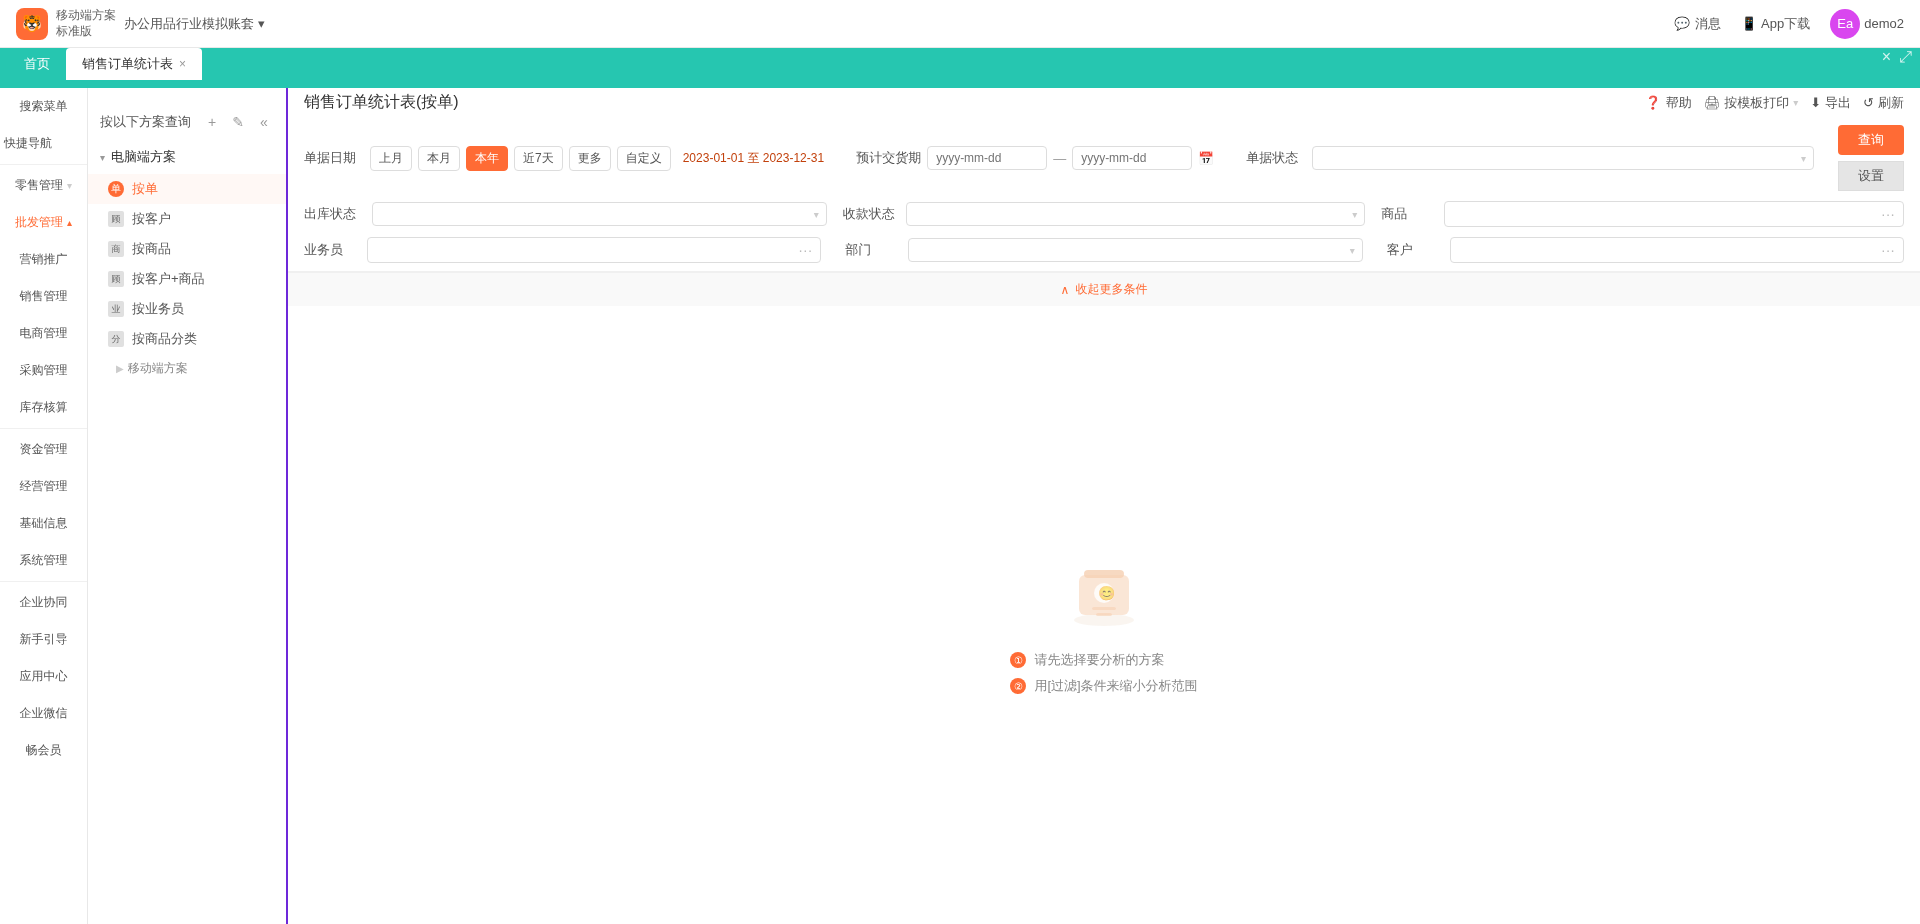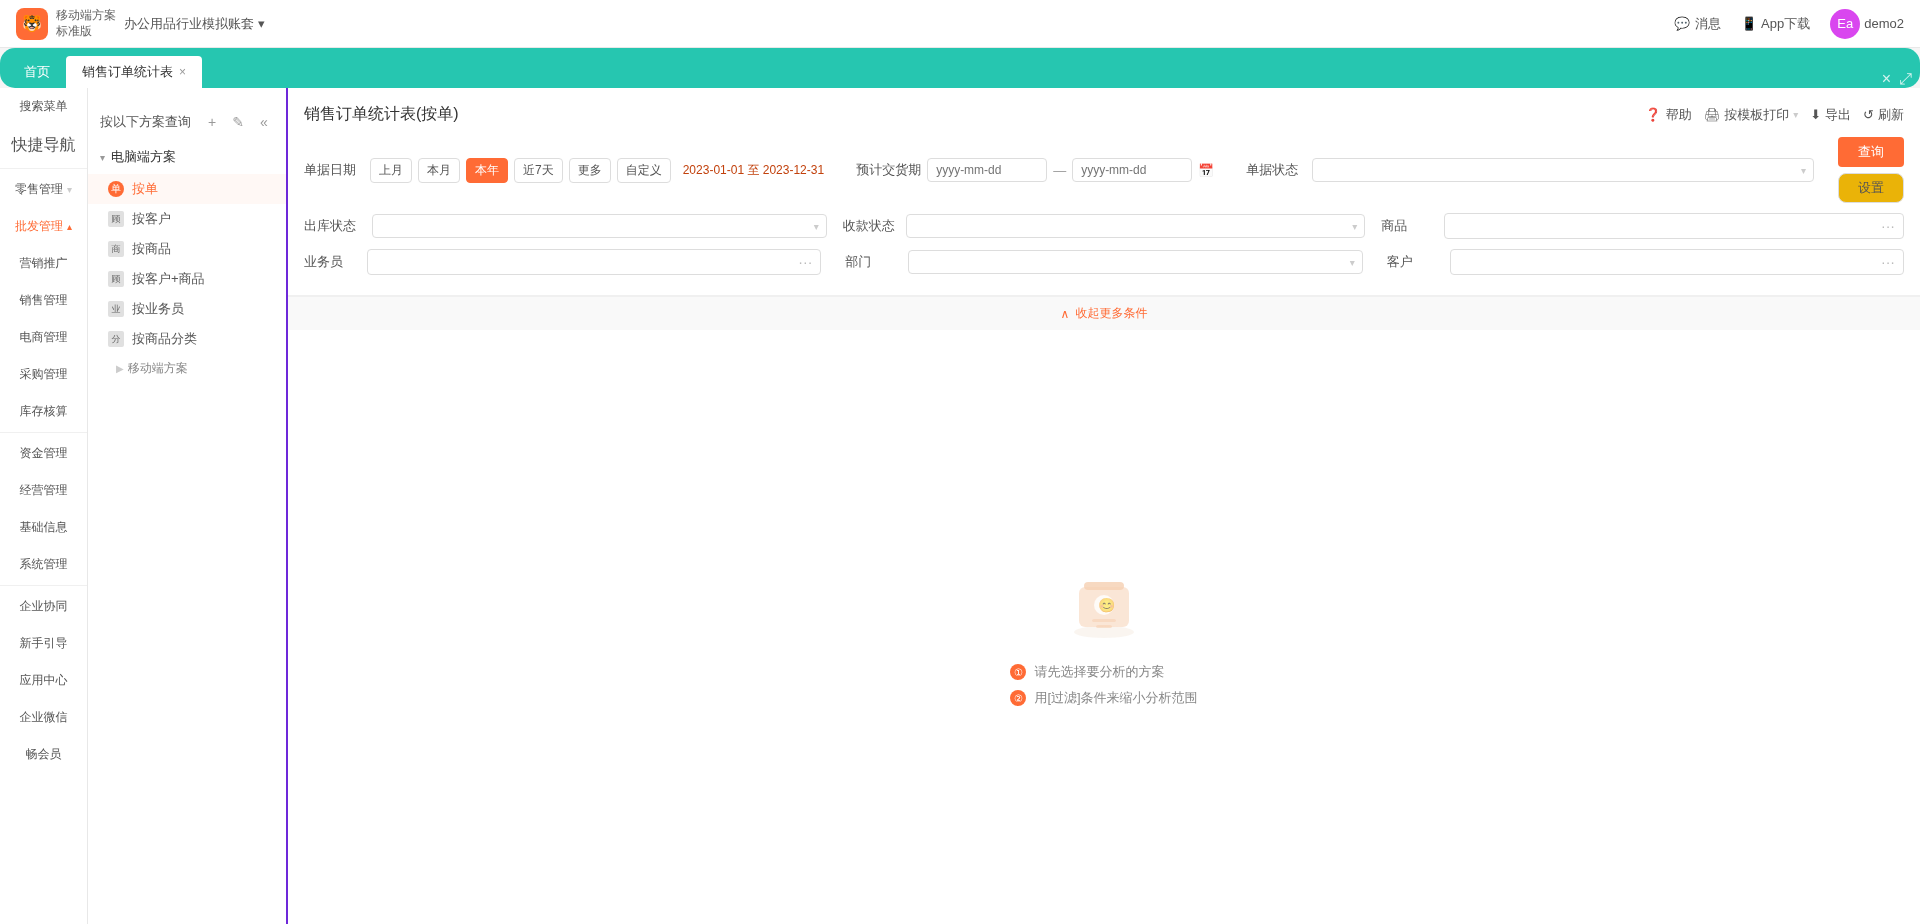--- a/index.html
+++ b/index.html
@@ -70,24 +70,23 @@
       justify-content: center;
       color: white;
       font-size: 13px;
     }
 
     
     .tab-bar {
       height: 40px;
       background: #26c6b0;
       display: flex;
-      align-items: flex-end;
+      align-items: flex-start;
       padding: 0 8px;
       flex-shrink: 0;
-      border-radius: 15px;
     }
     .tab-item {
       height: 32px;
       padding: 0 16px;
       display: flex;
       align-items: center;
       color: rgba(255,255,255,0.8);
       font-size: 13px;
       cursor: pointer;
       border-radius: 4px 4px 0 0;
@@ -150,22 +149,21 @@
     .sidebar-divider { height: 1px; background: #f0f0f0; margin: 2px 0; }
     .search-menu-item {
       padding: 10px 4px;
       text-align: center;
       font-size: 12px;
       color: #555;
       cursor: pointer;
     }
     .quick-nav-item {
       padding: 10px 4px;
-      text-align: center;
-      font-size: 16px;
+      font-size: 12px;
       color: #555;
       cursor: pointer;
       font-family: Liberation Serif, serif;
     }
 
     
     .page-content {
       flex: 1;
       display: flex;
       overflow: hidden;
@@ -263,21 +261,21 @@
     .right-main {
       flex: 1;
       display: flex;
       flex-direction: column;
       overflow: hidden;
       background: #fff;
     }
 
     
     .filter-area {
-      padding: 16px 16px;
+      padding: 4px 16px;
       background: #fff;
       border-bottom: 1px solid #f0f0f0;
     }
     .page-title {
       font-size: 16px;
       font-weight: 500;
       color: #333;
       margin-bottom: 12px;
       display: flex;
       align-items: center;
@@ -422,24 +420,24 @@
       background: #ff6b35;
       color: white;
       border: none;
       border-radius: 4px;
       padding: 6px 20px;
       font-size: 13px;
       cursor: pointer;
       min-width: 60px;
     }
     .btn-settings {
-      background: #eab308;
+      background: #e5e5e5;
       color: #555;
       border: 1px solid #ddd;
-      border-radius: 8px;
+      border-radius: 0;
       padding: 5px 16px;
       font-size: 13px;
       cursor: pointer;
     }
 
     .query-action-area {
       display: flex;
       flex-direction: column;
       gap: 6px;
       margin-left: 12px;

